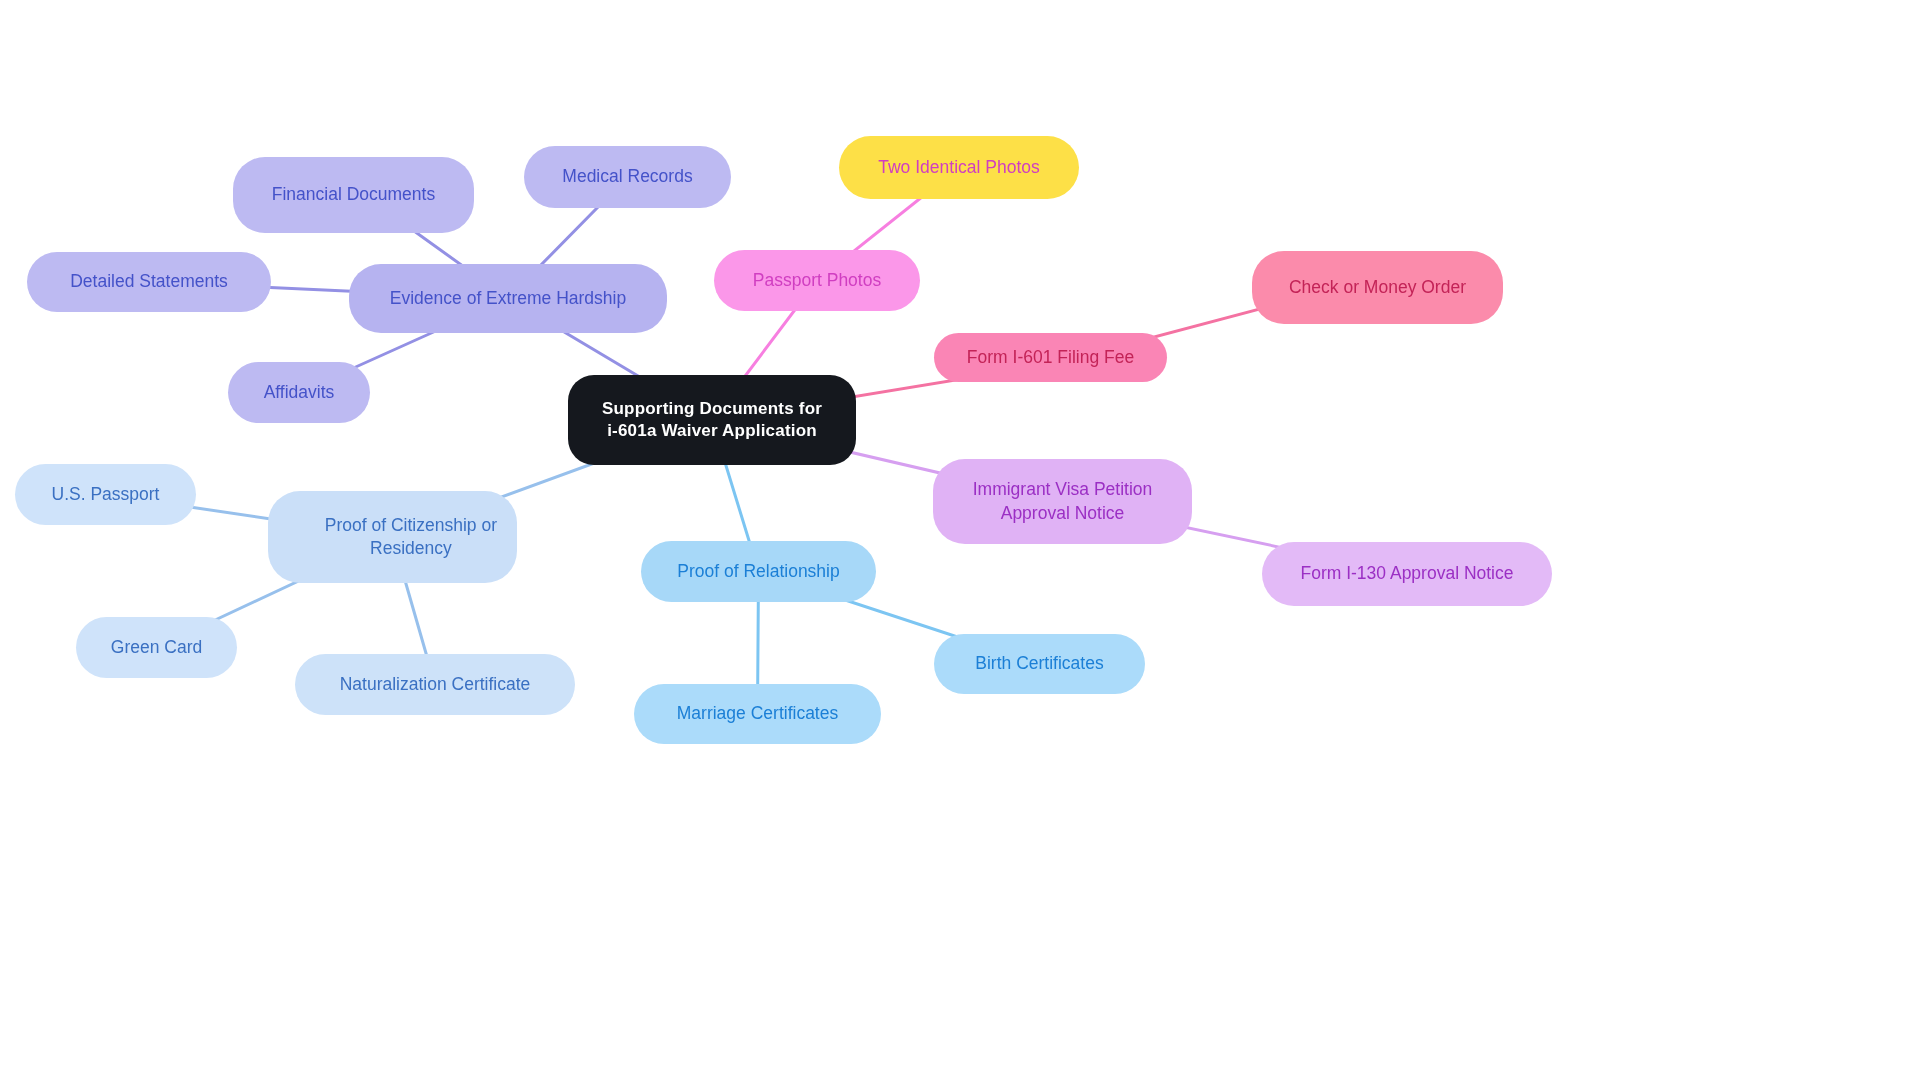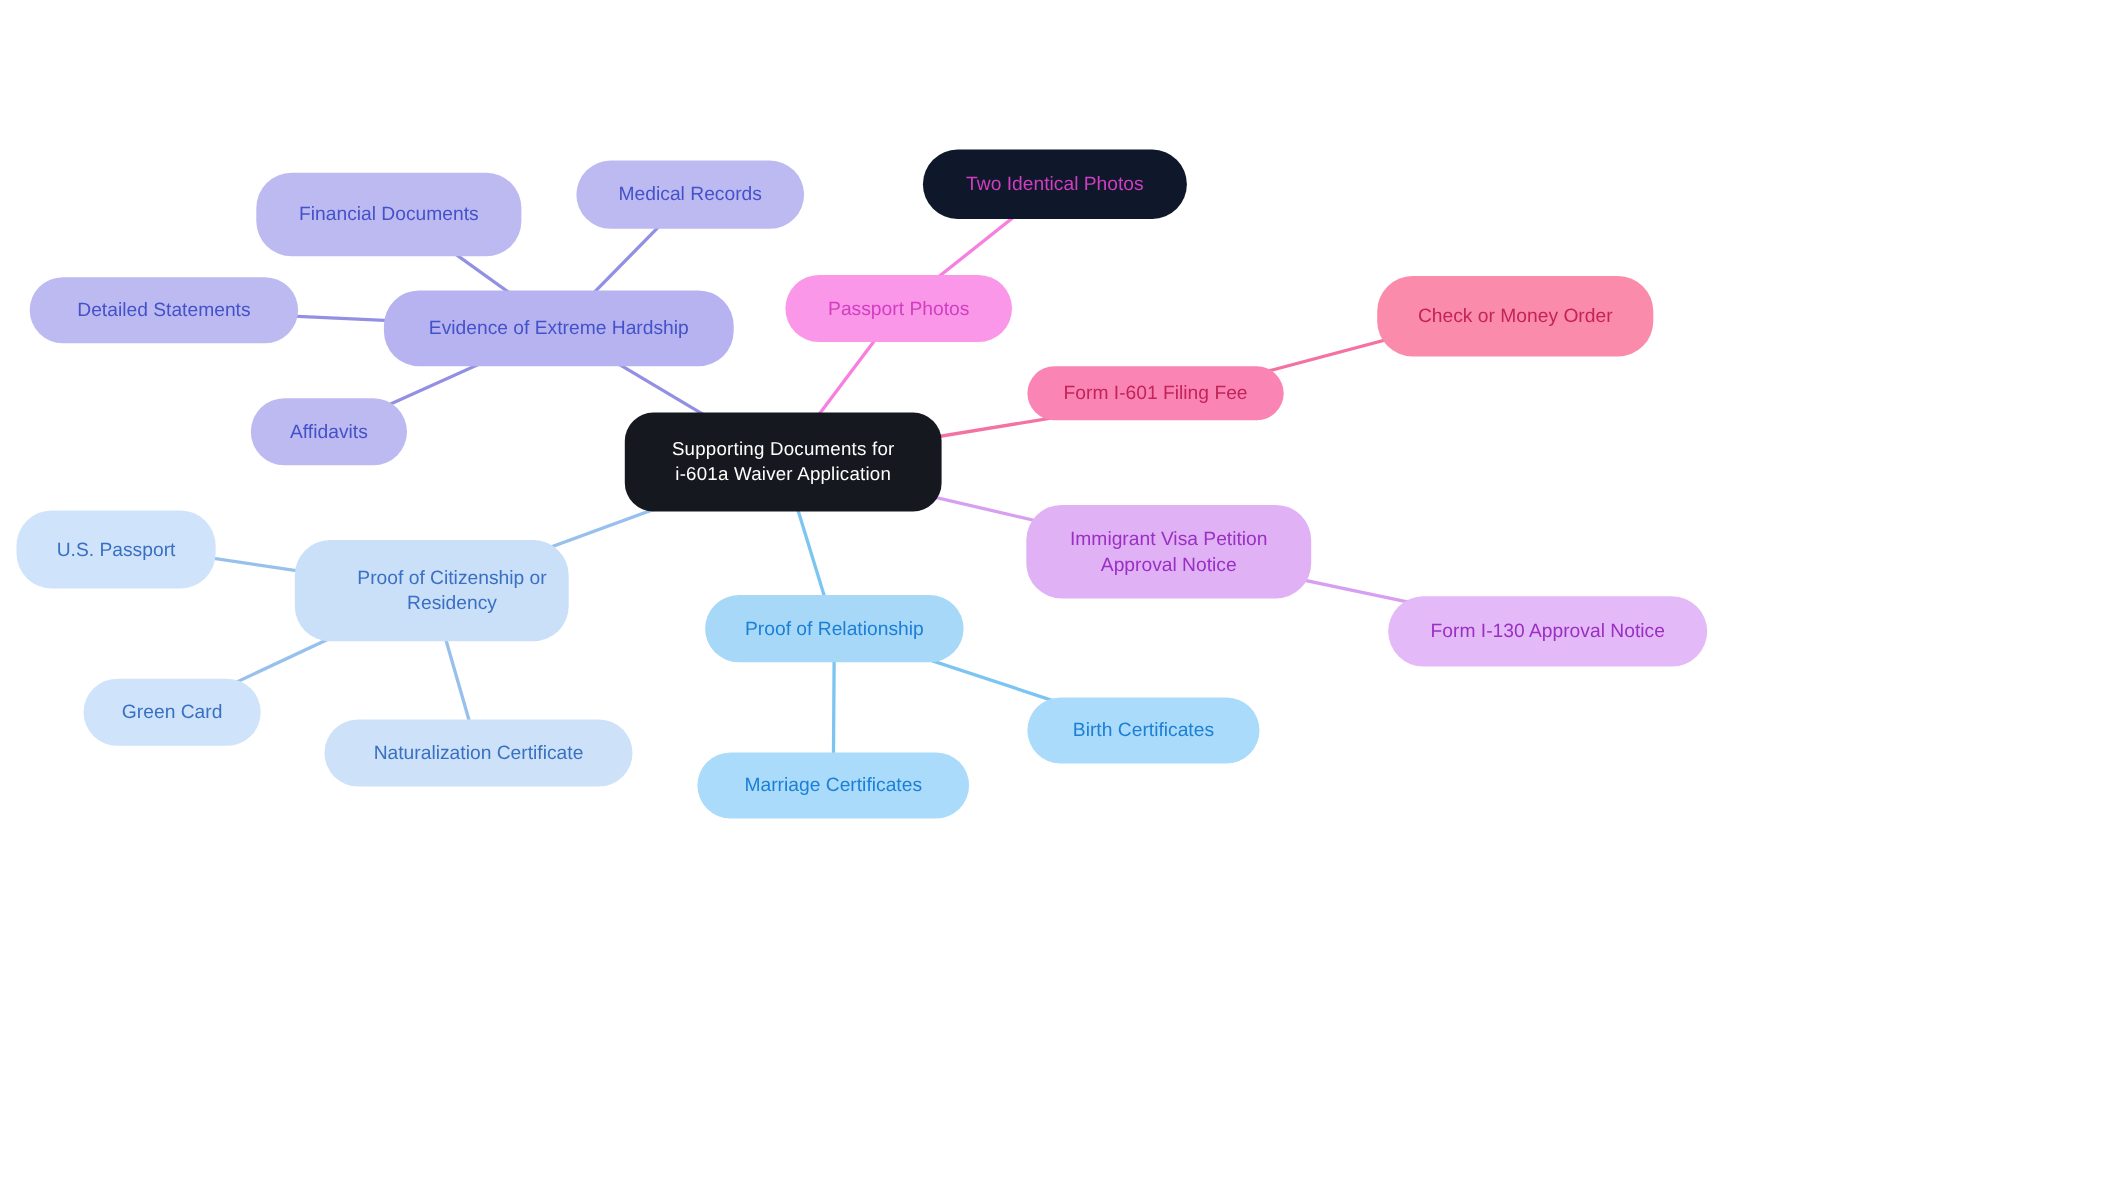--- a/index.html
+++ b/index.html
@@ -35,21 +35,21 @@
     border-radius: 32px;
     font-size: 17.5px;
     font-weight: 500;
     line-height: 1.32;
     cursor: pointer;
     user-select: none;
   }
   .node.center {
     border-radius: 26px;
     font-size: 17px;
-    font-weight: 400;
+    font-weight: 700;
     letter-spacing: 0.2px;
   }
   .node span {
     display: block;
     white-space: pre-line;
   }
 </style>
 </head>
 <body>
 
@@ -89,41 +89,41 @@
     </div>
     <div class="node" style="left: 524px; top: 146px; width: 207px; height: 62px; background: rgb(189, 186, 242); color: rgb(68, 82, 201);">
       <span>Medical Records</span>
     </div>
     <div class="node" style="left: 714px; top: 250px; width: 206px; height: 61px; background: rgb(251, 151, 233); color: rgb(208, 62, 193);">
       <span>Passport Photos</span>
     </div>
     <div class="node" style="left: 228px; top: 362px; width: 142px; height: 61px; background: rgb(189, 186, 242); color: rgb(68, 82, 201);">
       <span>Affidavits</span>
     </div>
-    <div class="node" style="left: 839px; top: 136px; width: 240px; height: 63px; background: #0f172a; color: rgb(208, 62, 193);">
+    <div class="node" style="left: 839px; top: 136px; width: 240px; height: 63px; background: #fde047; color: rgb(208, 62, 193);">
       <span>Two Identical Photos</span>
     </div>
     <div class="node" style="left: 934px; top: 333px; width: 233px; height: 49px; background: rgb(250, 133, 181); color: rgb(195, 35, 87);">
       <span>Form I-601 Filing Fee</span>
     </div>
     <div class="node" style="left: 1252px; top: 251px; width: 251px; height: 73px; background: rgb(251, 139, 171); color: rgb(195, 35, 87);">
       <span>Check or Money Order</span>
     </div>
     <div class="node" style="left: 933px; top: 459px; width: 259px; height: 85px; background: rgb(224, 178, 245); color: rgb(155, 47, 196);">
       <span>Immigrant Visa Petition
 Approval Notice</span>
     </div>
     <div class="node" style="left: 1262px; top: 542px; width: 290px; height: 64px; background: rgb(227, 186, 247); color: rgb(155, 47, 196);">
       <span>Form I-130 Approval Notice</span>
     </div>
     <div class="node" style="left: 268px; top: 491px; width: 249px; height: 92px; background: rgb(202, 223, 248); color: rgb(58, 112, 194); justify-content: flex-end;">
       <span>Proof of Citizenship or
 Residency</span>
     </div>
-    <div class="node" style="left: 15px; top: 464px; width: 181px; height: 71px; background: rgb(207, 227, 250); color: rgb(58, 112, 194);">
+    <div class="node" style="left: 15px; top: 464px; width: 181px; height: 61px; background: rgb(207, 227, 250); color: rgb(58, 112, 194);">
       <span>U.S. Passport</span>
     </div>
     <div class="node" style="left: 295px; top: 654px; width: 280px; height: 61px; background: rgb(205, 226, 249); color: rgb(58, 112, 194);">
       <span>Naturalization Certificate</span>
     </div>
     <div class="node" style="left: 76px; top: 617px; width: 161px; height: 61px; background: rgb(207, 227, 250); color: rgb(58, 112, 194);">
       <span>Green Card</span>
     </div>
     <div class="node" style="left: 641px; top: 541px; width: 235px; height: 61px; background: rgb(167, 216, 248); color: rgb(27, 127, 214);">
       <span>Proof of Relationship</span>

